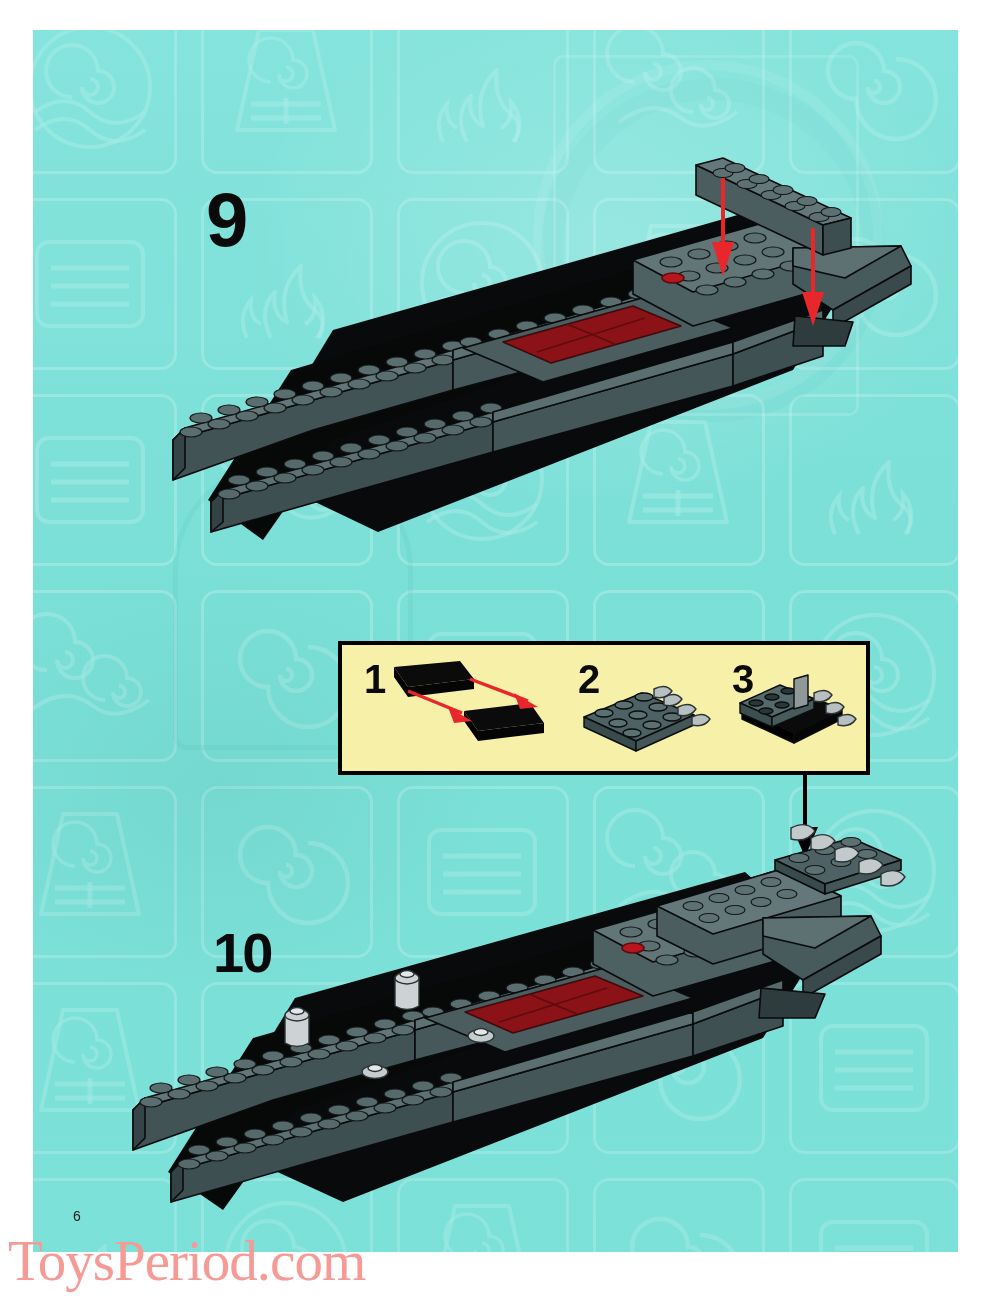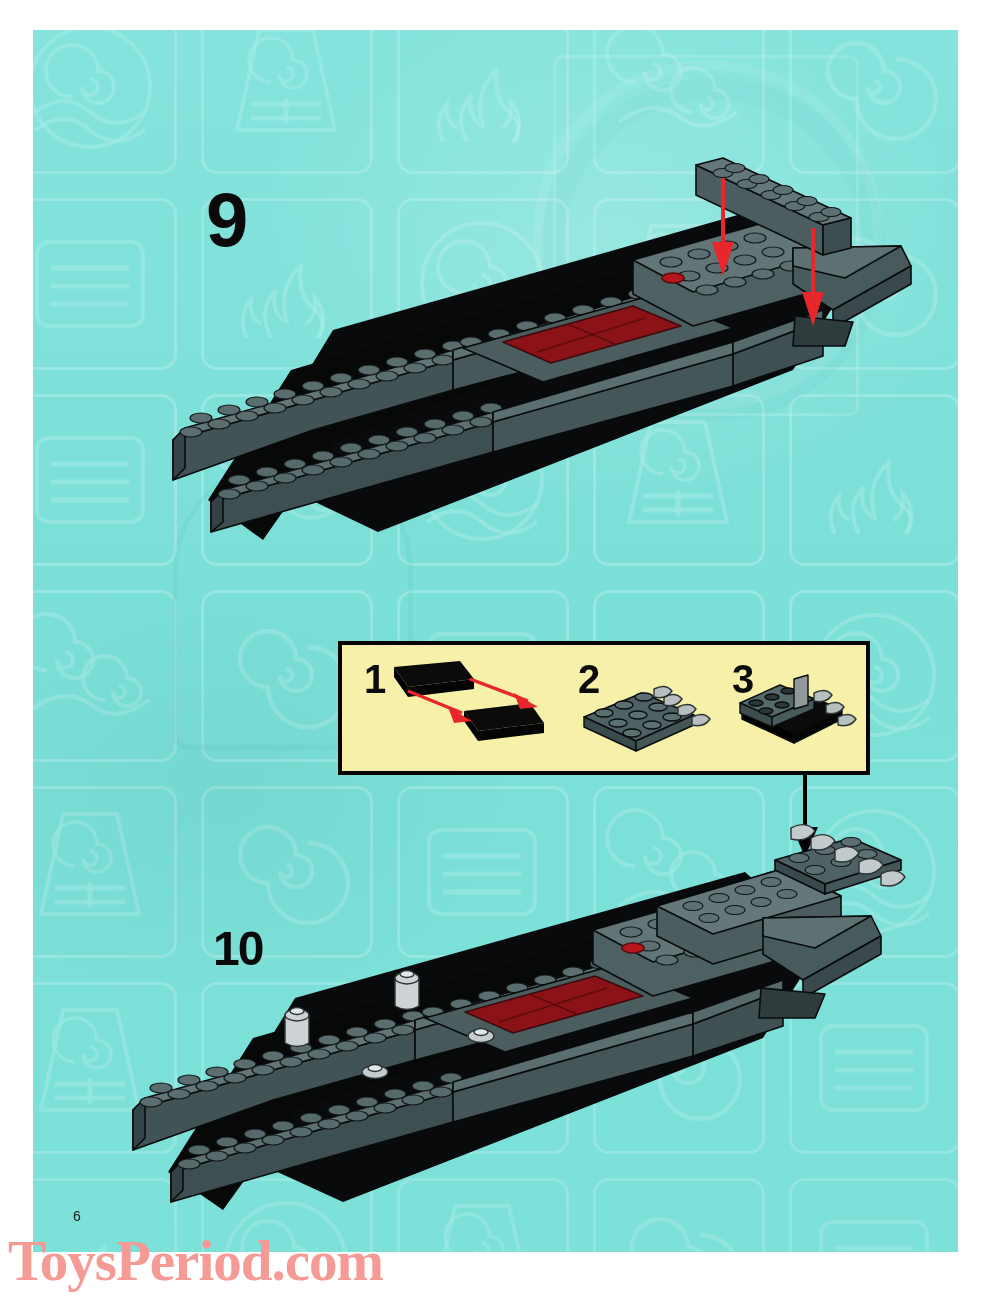--- a/index.html
+++ b/index.html
@@ -33,40 +33,40 @@
           border:22px solid rgba(0,120,115,.05);border-radius:50%;}
   .emblem-box{position:absolute;left:520px;top:25px;width:300px;height:355px;
           border:3px solid rgba(255,255,255,.22);border-radius:10px;}
   .arch{position:absolute;left:140px;top:430px;width:230px;height:280px;
         border:5px solid rgba(0,120,115,.07);border-radius:110px 110px 14px 14px;}
 
   
   .step-num{position:absolute;color:#0a0a0a;font-weight:bold;
             font-family:"Liberation Sans",sans-serif;line-height:1;}
   #step9-num{left:173px;top:152px;font-size:76px;letter-spacing:-1px;}
-  #step10-num{left:180px;top:895px;font-size:48px;letter-spacing:-2px;}
+  #step10-num{left:180px;top:895px;font-size:56px;letter-spacing:-2px;}
 
   
   #page-number{position:absolute;left:40px;top:1178px;font-size:14px;color:#1a1a1a;}
 
   
   #submodel-box{position:absolute;left:305px;top:611px;width:532px;height:134px;
                 background:#f7f0a8;border:4px solid #000;box-sizing:border-box;}
   .sub-num{position:absolute;top:14px;font-size:40px;font-weight:bold;color:#0b0b0b;
            font-family:"Liberation Sans",sans-serif;line-height:1;}
 
   
   #callout-arrow{position:absolute;left:770px;top:745px;width:4px;height:55px;background:#000;}
   #callout-arrow:after{content:"";position:absolute;left:-11px;top:52px;
       border-left:13px solid transparent;border-right:13px solid transparent;
       border-top:30px solid #000;}
 
   
   #watermark{position:absolute;left:8px;top:1228px;font-family:"Liberation Serif",serif;
-             font-weight:bold;font-size:57px;color:#f59a94;letter-spacing:-1px;
+             font-weight:normal;font-size:57px;color:#f59a94;letter-spacing:-1px;
              white-space:nowrap;}
 
   .lego-layer{position:absolute;inset:0;}
   .lego-layer svg{position:absolute;left:0;top:0;}
 </style>
 </head>
 <body>
 
 <div id="page">
 

